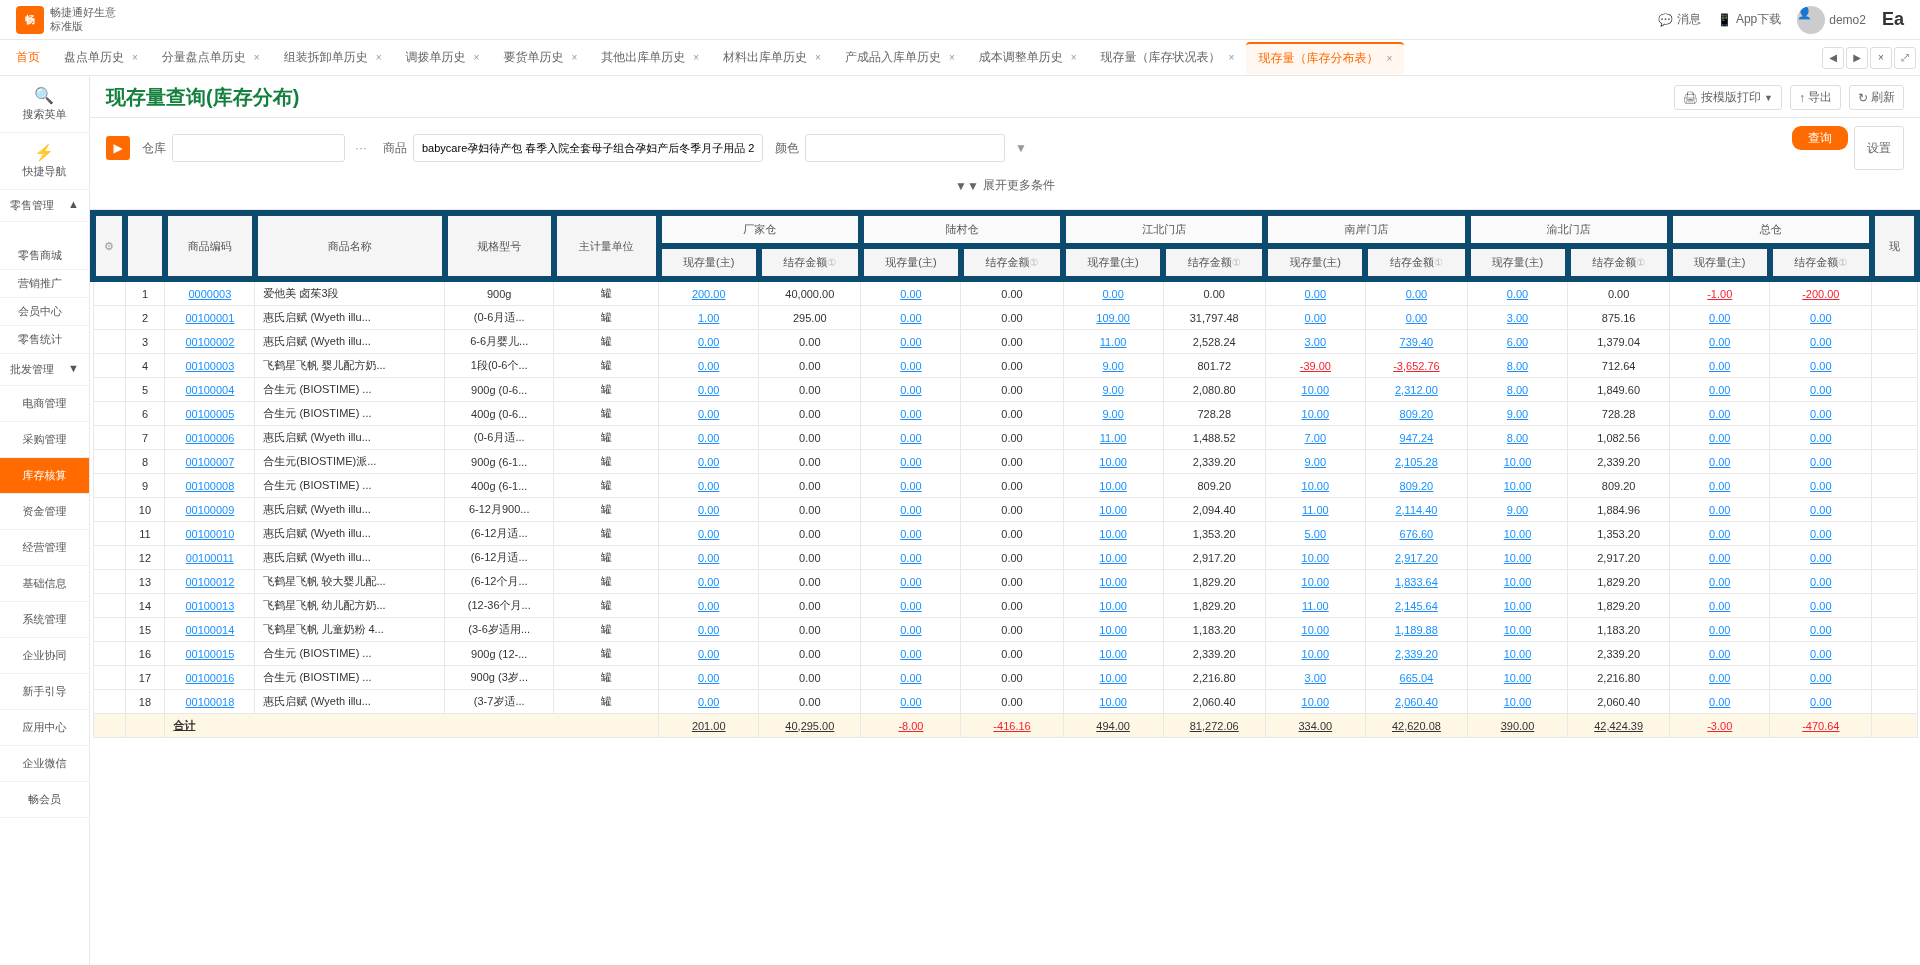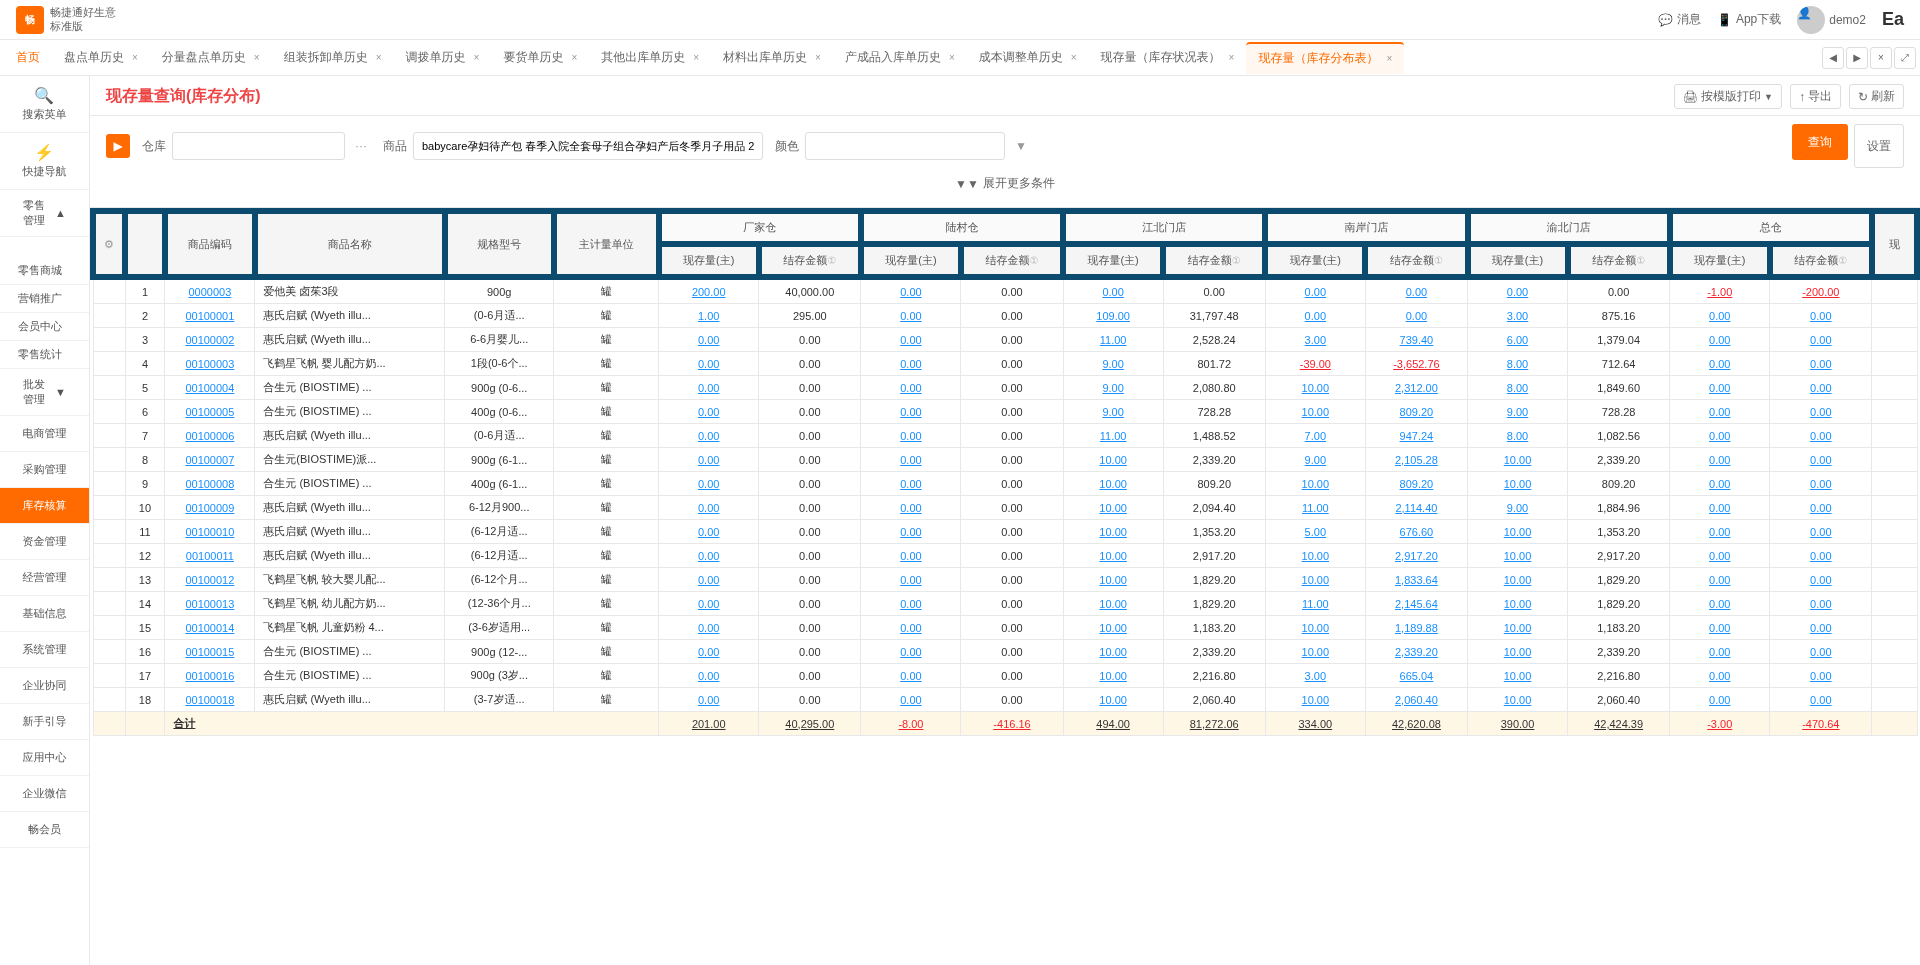--- a/index.html
+++ b/index.html
@@ -25,42 +25,42 @@
     .nav-arrow { width: 22px; height: 22px; border: 1px solid #ddd; border-radius: 3px; display: flex; align-items: center; justify-content: center; cursor: pointer; color: #666; font-size: 10px; }
 
     
     .main-layout { display: flex; height: calc(965px - 40px - 36px); }
 
     
     .sidebar { width: 90px; background: #fff; border-right: 1px solid #e8e8e8; display: flex; flex-direction: column; overflow-y: auto; }
     .sidebar-item { padding: 10px 6px; text-align: center; cursor: pointer; font-size: 11px; color: #555; border-bottom: 1px solid #f0f0f0; }
     .sidebar-item.active { background: #ff6b00; color: white; }
     .sidebar-item .sidebar-icon { font-size: 16px; margin-bottom: 2px; }
-    .sidebar-group { display: flex; align-items: center; justify-content: space-between; padding: 8px 23px; font-size: 11px; color: #555; cursor: pointer; border-bottom: 1px solid #f0f0f0; }
+    .sidebar-group { display: flex; align-items: flex-start; justify-content: space-between; padding: 8px 10px; font-size: 11px; color: #555; cursor: pointer; border-bottom: 1px solid #f0f0f0; }
 
     
     .content { flex: 1; display: flex; flex-direction: column; overflow: hidden; }
 
     
     .page-header { padding: 8px 16px 6px; background: #fff; border-bottom: 1px solid #e8e8e8; display: flex; align-items: center; justify-content: space-between; }
-    .page-title { font-size: 16px; font-weight: 600; color: #ef4444; text-align: right; }
+    .page-title { font-size: 20px; font-weight: 600; color: #15803d; text-align: right; }
     .header-actions { display: flex; align-items: center; gap: 8px; }
     .btn-print { font-size: 12px; color: #666; display: flex; align-items: center; gap: 3px; cursor: pointer; padding: 3px 8px; border: 1px solid #ddd; border-radius: 3px; }
     .btn-export { font-size: 12px; color: #666; display: flex; align-items: center; gap: 3px; cursor: pointer; padding: 3px 8px; border: 1px solid #ddd; border-radius: 3px; }
     .btn-refresh { font-size: 12px; color: #666; display: flex; align-items: center; gap: 3px; cursor: pointer; padding: 3px 8px; border: 1px solid #ddd; border-radius: 3px; }
 
     
     .filter-area { background: #fff; padding: 8px 16px; border-bottom: 1px solid #e8e8e8; }
     .filter-row { display: flex; align-items: center; gap: 12px; }
     .filter-item { display: flex; align-items: center; gap: 6px; }
     .filter-label { font-size: 12px; color: #666; white-space: nowrap; }
     .filter-input { height: 28px; border: 1px solid #ddd; border-radius: 3px; padding: 0 8px; font-size: 12px; min-width: 80px; }
     .filter-input-wide { min-width: 350px; font-size: 11px; }
     .expand-btn { display: flex; align-items: center; gap: 4px; color: #666; font-size: 12px; cursor: pointer; padding: 3px 8px; }
-    .btn-query { height: 36px; background: #ff6b00; color: white; border: none; border-radius: 3px; padding: 0 16px; font-size: 12px; cursor: pointer; }
+    .btn-query { height: 24px; background: #ff6b00; color: white; border: none; border-radius: 9px; padding: 0 16px; font-size: 12px; cursor: pointer; }
     .btn-settings { height: 44px; background: #fff; color: #666; border: 1px solid #ddd; border-radius: 3px; padding: 0 12px; font-size: 12px; cursor: pointer; }
     .orange-arrow { width: 24px; height: 24px; background: #ff6b00; color: white; border-radius: 3px; display: flex; align-items: center; justify-content: center; cursor: pointer; font-size: 12px; }
     .dots-btn { color: #999; cursor: pointer; padding: 0 4px; }
 
     
     .table-container { flex: 1; overflow: auto; background: #fff; margin: 0; }
     .data-table { width: 100%; border-collapse: collapse; font-size: 12px; }
     .data-table thead tr { background: #f5f5f5; }
     .data-table th { padding: 6px 8px; border: 6px solid #0c4a6e; text-align: center; font-weight: 500; color: #555; white-space: nowrap; font-size: 11px; position: sticky; top: 0; background: #f5f5f5; z-index: 2; }
     .data-table th.group-header { background: #fafafa; }

